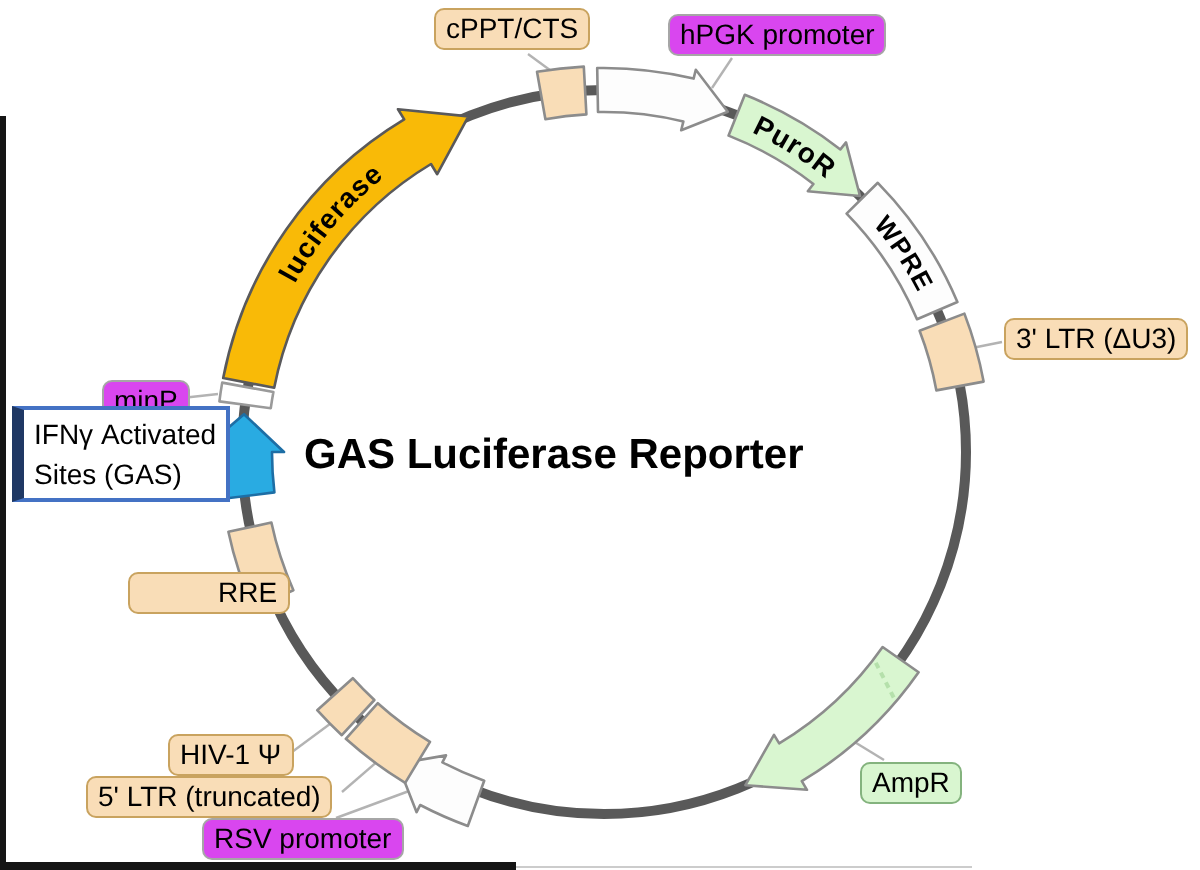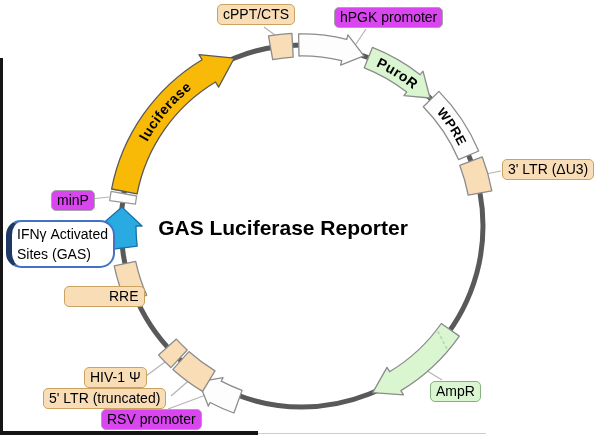--- a/index.html
+++ b/index.html
@@ -8,21 +8,21 @@
   #stage{position:absolute;left:0;top:0;width:600px;height:435px;}
   #map{position:absolute;left:0;top:0;}
   #labels{position:absolute;left:0;top:0;width:600px;height:435px;pointer-events:none;}
   .lbl{position:absolute;font-size:14px;line-height:19px;padding:0 5px;
        border-radius:5px;color:#000;white-space:pre-line;}
   .tan{background:#f9ddb7;border:1px solid #c9a35f;}
   .white{background:#d946ef;border:1px solid #a6a6a6;}
   .green{background:#d9f6d0;border:1px solid #84b37e;text-align:center;}
   .gas{background:#ffffff;border:2px solid #4472c4;border-left:6px solid #1f3864;
        border-radius:0;padding:2px 5px;font-size:14px;line-height:20px;}
-  #title{position:absolute;left:128px;top:216px;width:310px;text-align:center;
+  #title{position:absolute;left:152px;top:216px;width:310px;
          font-size:21px;font-weight:bold;color:#000;}
   .edge-left{position:absolute;left:0;top:58px;width:3px;height:377px;background:#151515;}
   .edge-bottom{position:absolute;left:0;top:431px;width:258px;height:4px;background:#151515;}
   .edge-bottom-faint{position:absolute;left:258px;top:433px;width:228px;height:1px;background:#cccccc;}
 </style>
 </head>
 <body>
 
 <div id="stage">
   <svg id="map" width="600" height="435" viewBox="0 0 600 435">
@@ -61,20 +61,20 @@
   <div id="labels">
       <div class="lbl tan" style="left: 217px; top: 4px;">cPPT/CTS</div>
       <div class="lbl white" style="left: 334px; top: 7px;">hPGK promoter</div>
       <div class="lbl tan" style="left: 502px; top: 159px; text-align: right;">3' LTR (ΔU3)</div>
       <div class="lbl green" style="left: 430px; top: 381px;">AmpR</div>
       <div class="lbl white" style="left: 101px; top: 409px; text-align: right;">RSV promoter</div>
       <div class="lbl tan" style="left: 43px; top: 388px;">5' LTR (truncated)</div>
       <div class="lbl tan" style="left: 84px; top: 367px;">HIV-1 Ψ</div>
       <div class="lbl tan" style="left: 64px; top: 286px; padding-left: 44px;">RRE</div>
       <div class="lbl white" style="left: 51px; top: 190px;">minP</div>
-      <div class="lbl gas" style="left: 6px; top: 220px; border-radius: 15px;">IFNγ Activated
+      <div class="lbl gas" style="left: 6px; top: 203px;">IFNγ Activated
 Sites (GAS)</div>
     </div>
   <div id="title">GAS Luciferase Reporter</div>
   <div class="edge-left"></div>
   <div class="edge-bottom"></div>
   <div class="edge-bottom-faint"></div>
 </div>
 
 </body></html>

